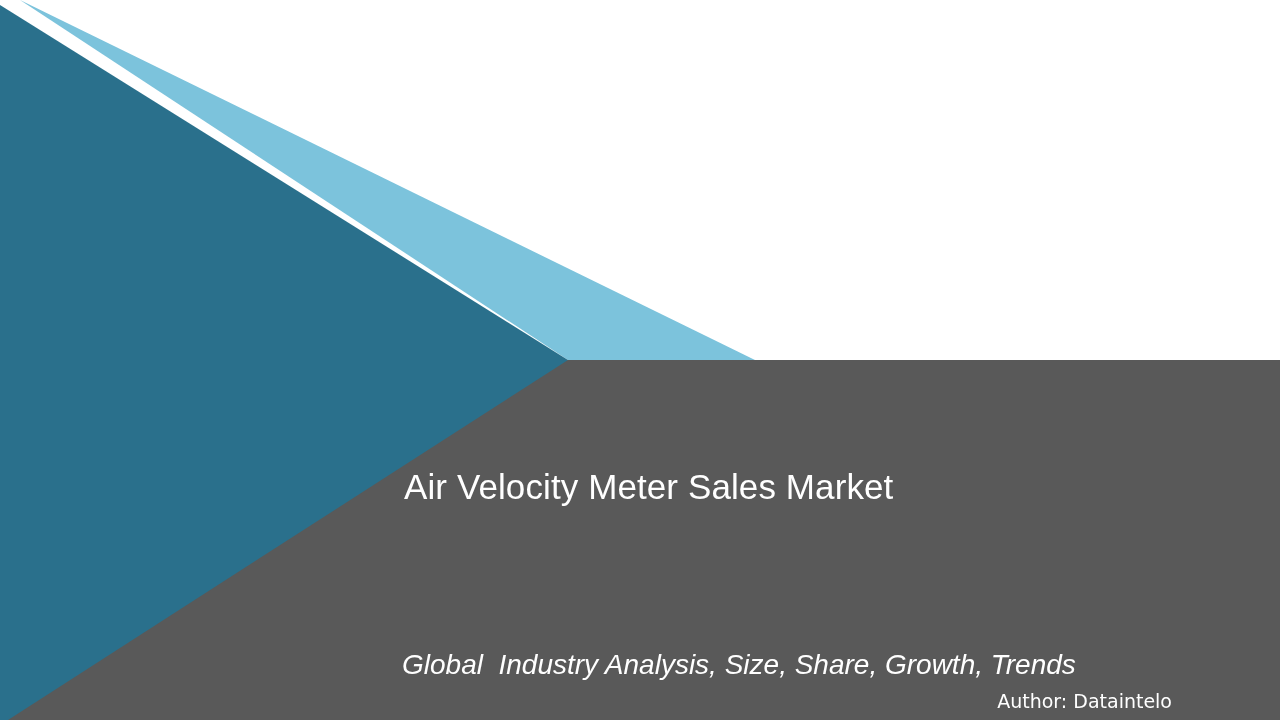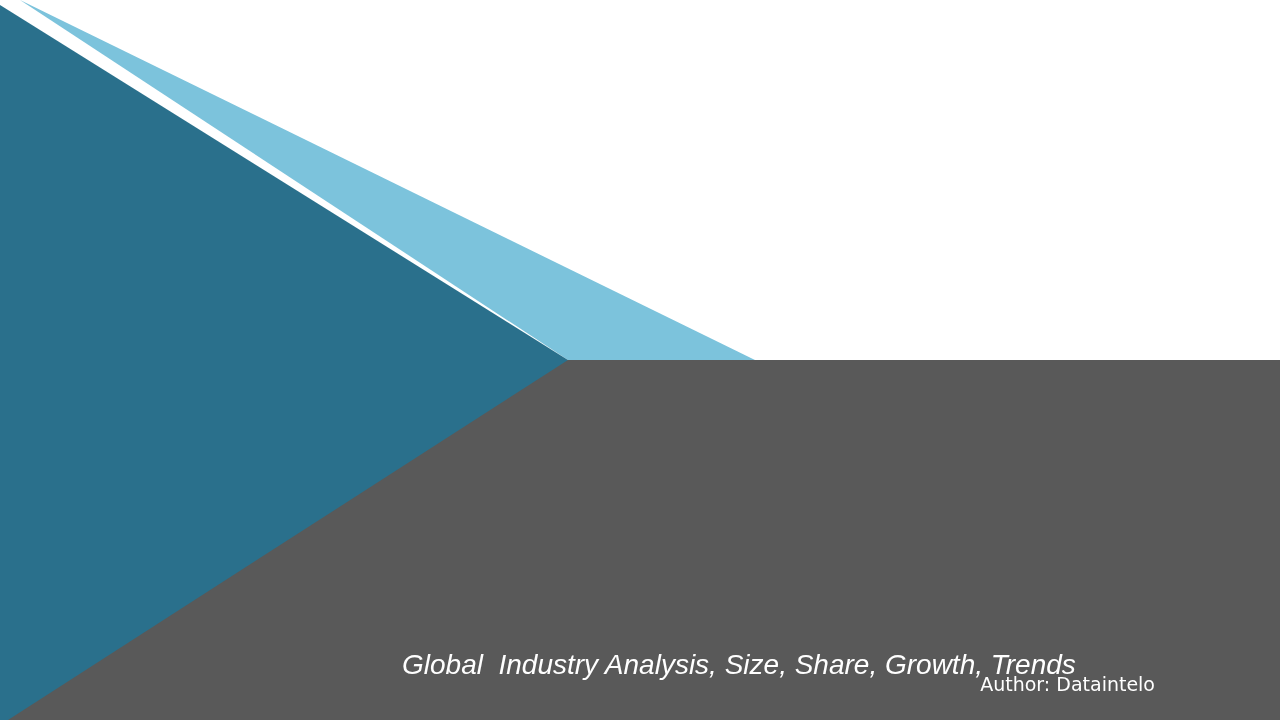--- a/index.html
+++ b/index.html
@@ -73,21 +73,21 @@
     display: block;
     white-space: pre;
     font-style: italic;
   }
 
   #author {
     position: absolute;
     left: 0px;
     top: 670px;
     width: 1155px;
-    margin: 0;
+    margin: 17px;
     text-align: right;
     font-family: "DejaVu Sans", sans-serif;
     font-weight: normal;
     font-size: 19px;
     line-height: 28px;
     color: #ffffff;
     white-space: pre;
   }
 </style>
 </head>
@@ -97,20 +97,21 @@
 
   <svg id="shape-layer" viewBox="0 0 1280 720" width="1280" height="720">
     <rect x="0" y="0" width="1280" height="720" fill="#ffffff"></rect>
     <rect id="gray-panel" x="0" y="360" width="1280" height="360" fill="#595959"></rect>
     <polygon id="light-blue-wedge" points="20,0 755,360 568,360" fill="#7cc3dc"></polygon>
     <polygon id="dark-teal-wedge" points="0,5 568,360 8,720 0,720" fill="#2a708c"></polygon>
   </svg>
 
   <div id="text-block">
 
+    <h1 id="title" style="color: rgb(255, 255, 255);">Air Velocity Meter Sales Market</h1>
 
     <div id="subtitle" style="color: rgb(255, 255, 255);">
       <span class="line">Global  Industry Analysis, Size, Share, Growth, Trends</span>
       
     </div>
 
     <div id="author" style="color: rgb(255, 255, 255);">Author: Dataintelo</div>
 
   </div>
 </div>

